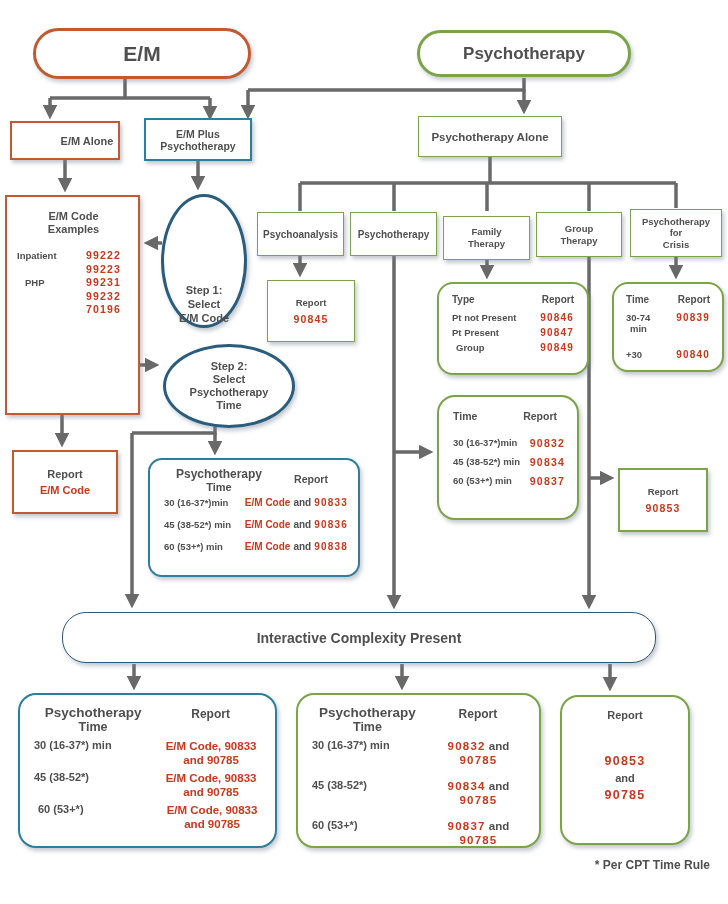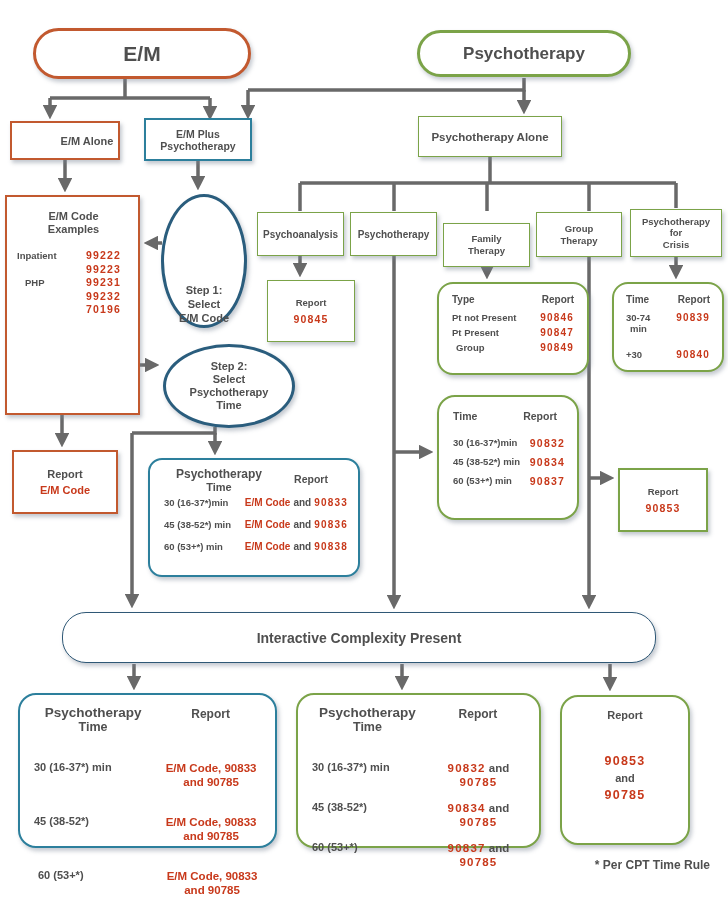--- a/index.html
+++ b/index.html
@@ -36,21 +36,21 @@
   .grp .lbl .php{margin-top:13.5px;padding-left:8px;}
   .grp .codes{flex:1;text-align:center;font-size:10.5px;line-height:13.5px;}
   
   .hdr{display:flex;justify-content:space-between;color:#4f4f4f;}
   .row{display:flex;justify-content:space-between;align-items:flex-start;color:#4f4f4f;}
   
   .bhdr{display:flex;color:#4f4f4f;}
   .bhdr .l{width:52%;text-align:center;font-size:13.5px;line-height:15px;}
   .bhdr .l .sub{font-size:12.5px;}
   .bhdr .r{width:48%;text-align:center;font-size:12px;padding-top:2px;}
-  .brow{display:flex;margin-top:26px;}
+  .brow{display:flex;margin-top:4px;}
   .brow .t{width:52%;font-size:11px;color:#4f4f4f;padding-left:2px;}
   .brow .r{width:48%;text-align:center;font-size:11.5px;line-height:14px;}
 </style>
 </head>
 <body>
 
 <div class="stage">
 
   <svg class="wires" width="728" height="904">
     <defs>
@@ -105,21 +105,21 @@
   <div class="box b-gr sh ctr" style="left:418px;top:116px;width:144px;height:41px;">
     <span class="gray" style="font-size:11.5px;">Psychotherapy Alone</span>
   </div>
 
   <div class="box b-gr sh ctr" style="left:257px;top:212px;width:87px;height:44px;">
     <span class="t10 gray">Psychoanalysis</span>
   </div>
   <div class="box b-gr sh ctr" style="left:350px;top:212px;width:87px;height:44px;">
     <span class="t10 gray">Psychotherapy</span>
   </div>
-  <div class="box b-gr sh ctr" style="left:443px;top:223px;width:87px;height:44px;line-height:12px;">
+  <div class="box b-gr sh ctr" style="left:443px;top:216px;width:87px;height:44px;line-height:12px;">
     <span class="t95 gray blk">Family</span>
     <span class="t95 gray blk">Therapy</span>
   </div>
   <div class="box b-gr sh ctr" style="left:536px;top:212px;width:86px;height:45px;line-height:12px;">
     <span class="t95 gray blk">Group</span>
     <span class="t95 gray blk">Therapy</span>
   </div>
   <div class="box b-gr sh ctr" style="left:630px;top:209px;width:92px;height:48px;line-height:11.5px;">
     <span class="t95 gray blk">Psychotherapy</span>
     <span class="t95 gray blk">for</span>

